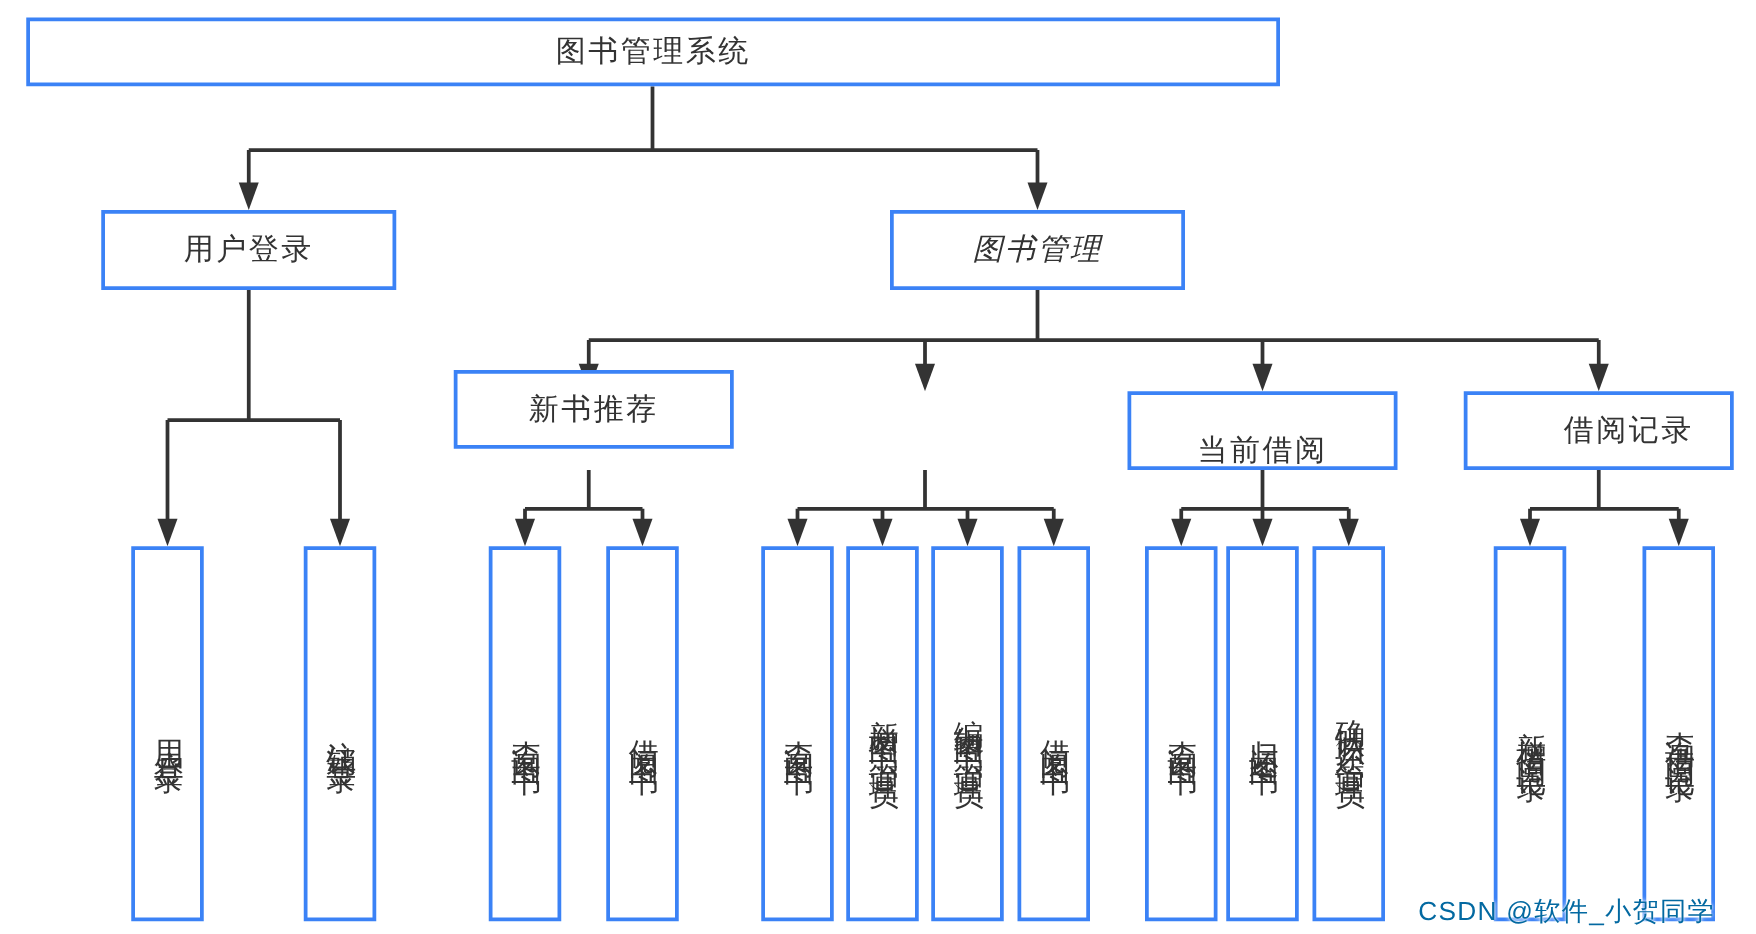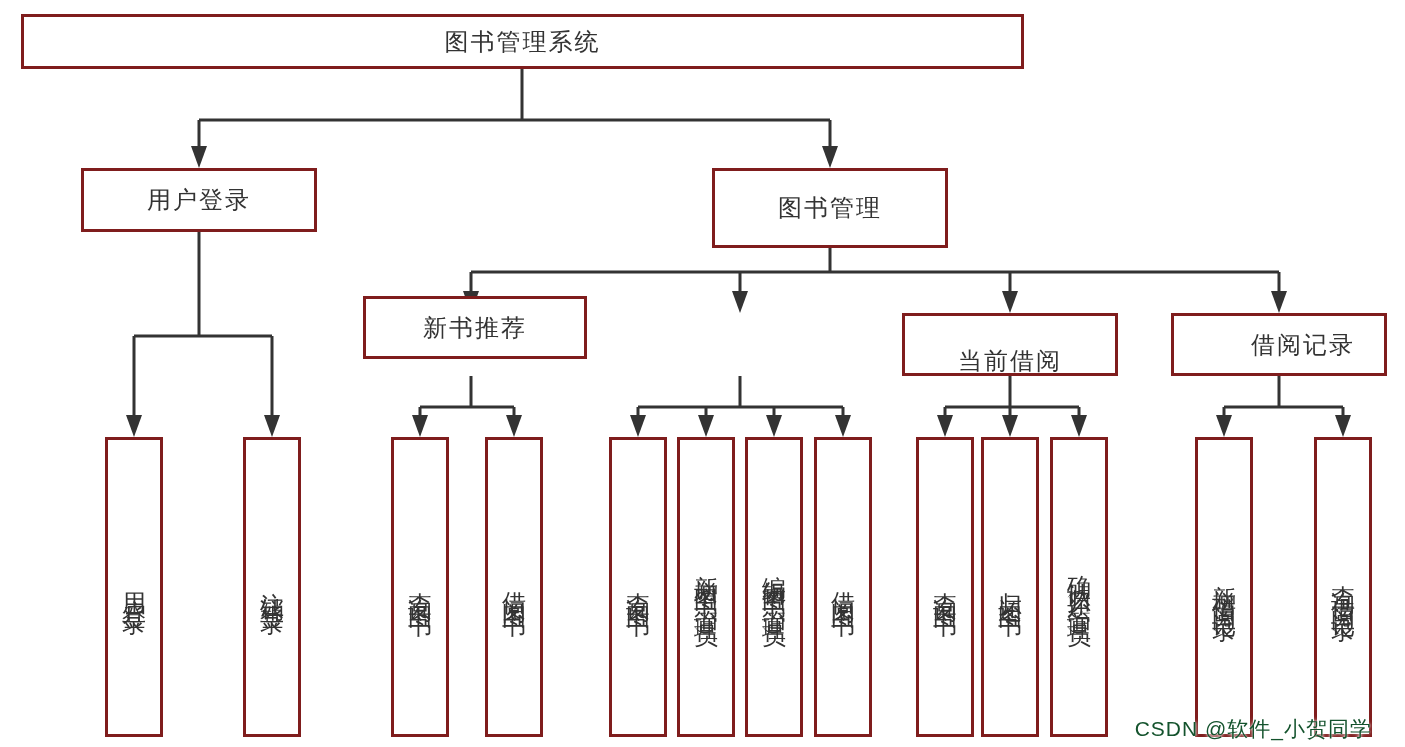--- a/index.html
+++ b/index.html
@@ -12,21 +12,21 @@
     overflow: hidden;
   }
   #connectors {
     position: absolute;
     left: 0; top: 0;
     width: 1405px; height: 747px;
   }
   .node {
     position: absolute;
     box-sizing: border-box;
-    border: 3px solid #7f1d1d;
+    border: 3px solid #3b82f6;
     background: #ffffff;
     display: flex;
     align-items: center;
     justify-content: center;
   }
   .node .lbl {
     color: #333333;
     font-size: 24px;
     letter-spacing: 2px;
     white-space: nowrap;
@@ -37,21 +37,21 @@
     writing-mode: vertical-rl;
     text-orientation: mixed;
     letter-spacing: 7px;
     font-size: 24px;
   }
   #watermark {
     position: absolute;
     right: 33px;
     bottom: 4px;
     font-size: 21px;
-    color: #14532d;
+    color: #0369a1;
     letter-spacing: 1px;
     text-shadow: 0 0 4px #ffffff, 0 0 2px #ffffff;
     white-space: nowrap;
   }
 </style>
 </head>
 <body>
 
 <div id="canvas">
 
@@ -98,21 +98,21 @@
     </g>
   </svg>
 
   <div class="node" style="left:21px; top:14px; width:1003px; height:55px;">
     <span class="lbl">图书管理系统</span>
   </div>
 
   <div class="node" style="left:81px; top:168px; width:236px; height:64px;">
     <span class="lbl">用户登录</span>
   </div>
-  <div class="node" style="left:712px; top:168px; width:236px; height:80px;">
+  <div class="node" style="left:712px; top:168px; width:236px; height:64px;font-style:italic;">
     <span class="lbl">图书管理</span>
   </div>
 
   <div class="node" style="left:363px; top:296px; width:224px; height:63px;">
     <span class="lbl">新书推荐</span>
   </div>
   <div class="node" style="left:902px; top:313px; width:216px; height:63px;align-items:flex-end;">
     <span class="lbl">当前借阅</span>
   </div>
   <div class="node" style="left:1171px; top:313px; width:216px; height:63px;padding-left:48px;">

